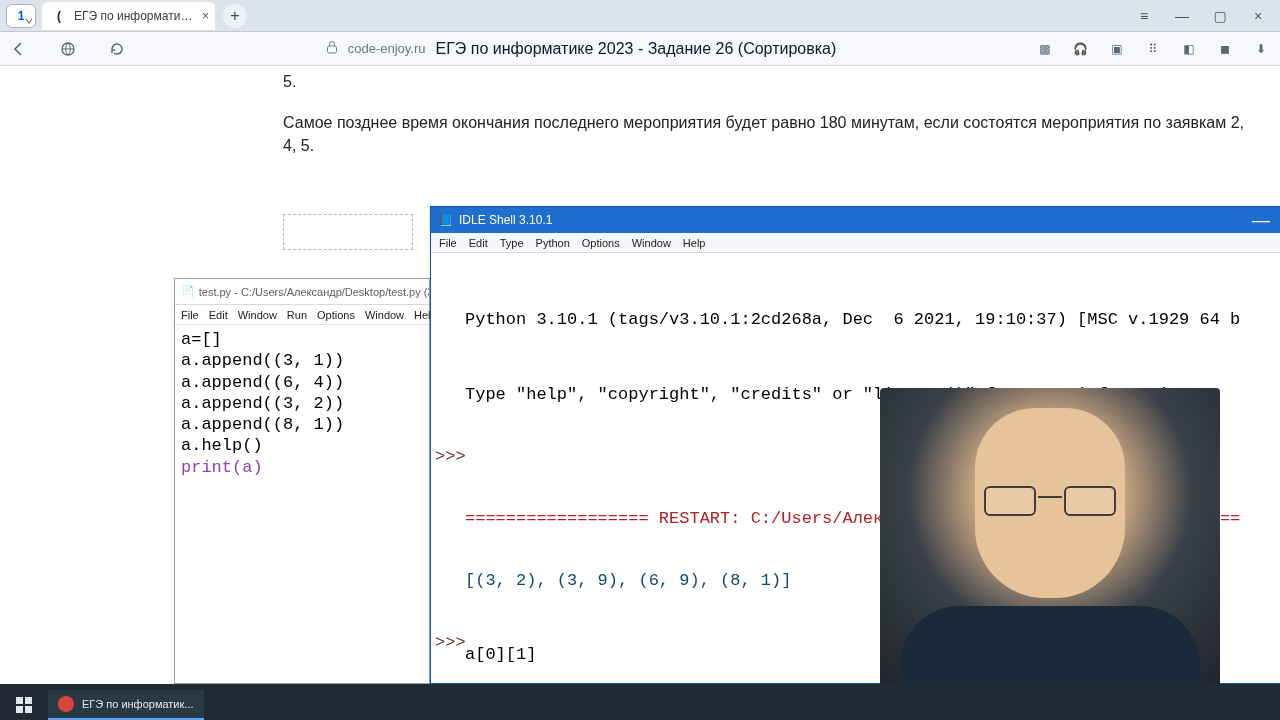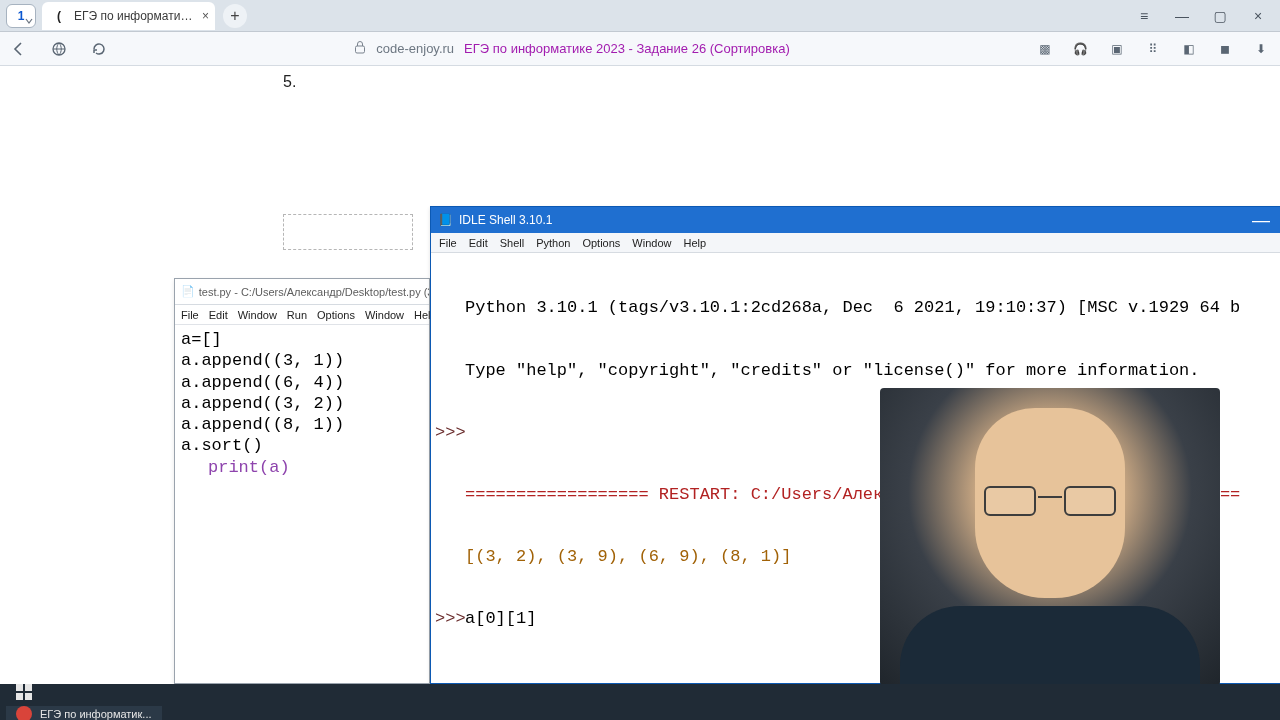--- a/index.html
+++ b/index.html
@@ -11,69 +11,69 @@
   .tab-badge svg { width: 8px; height: 8px; position: absolute; right: 2px; bottom: 2px; }
   .tab { height: 28px; background: #fff; border-radius: 6px 6px 0 0; padding: 0 6px 0 10px; display: flex; align-items: center; gap: 8px; max-width: 180px; font-size: 12px; color: #3a3a3a; }
   .tab .fav { width: 14px; height: 14px; font-weight: bold; color: #222; display: inline-flex; align-items: center; justify-content: center; }
   .tab .title { white-space: nowrap; overflow: hidden; text-overflow: ellipsis; max-width: 120px; }
   .tab .close { color: #555; }
   .newtab { width: 24px; height: 24px; margin-left: 8px; border-radius: 50%; background: #eef2f6; display: flex; align-items: center; justify-content: center; color: #444; font-size: 16px; }
   .tabstrip .wincontrols { margin-left: auto; display: flex; gap: 22px; padding-right: 14px; color: #4a545f; font-size: 14px; }
   .wincontrols span { width: 16px; text-align: center; }
 
   
-  .addrbar { height: 34px; background: #f6f8fb; display: flex; align-items: center; padding: 0 10px; gap: 22px; border-bottom: 1px solid #d5dbe2; }
+  .addrbar { height: 34px; background: #f6f8fb; display: flex; align-items: center; padding: 0 10px; gap: 31px; border-bottom: 1px solid #d5dbe2; }
   .icn { width: 18px; height: 18px; color: #5a6673; display: inline-flex; align-items: center; justify-content: center; }
   .addr-center { flex: 1; display: flex; align-items: center; justify-content: center; gap: 10px; color: #3a3a3a; }
   .lock { color: #7a838e; }
   .url { color: #6d7782; font-size: 13px; }
-  .page-title { font-size: 13px; color: #a21caf; }
+  .page-title { font-size: 16px; color: #0f172a; }
   .addr-right { display: flex; gap: 18px; color: #7a838e; align-items: center; }
 
   
   .page { position: relative; height: calc(100% - 32px - 34px - 36px); background: #fff; }
   .article { position: absolute; left: 283px; top: 0; right: 30px; color: #222; font-size: 16px; line-height: 1.45; }
   .article .num { margin-top: 4px; }
   .article p { margin-top: 18px; }
   .dashed-box { position: absolute; left: 283px; top: 148px; width: 130px; height: 36px; border: 1px dashed #b6b6b6; }
 
   
   .editor { position: absolute; left: 174px; top: 212px; width: 256px; height: 406px; border: 1px solid #9aa3ad; background: #fff; box-shadow: 0 2px 4px rgba(0,0,0,.1); }
   .editor .titlebar { height: 26px; background: #fff; border-bottom: 1px solid #d6dbe1; display: flex; align-items: center; padding: 0 6px; gap: 4px; color: #5d5d5d; font-size: 11px; white-space: nowrap; overflow: hidden; }
   .titlebar .appicon { width: 14px; height: 14px; display: inline-flex; align-items: center; justify-content: center; color: #2b6cb0; }
   .editor .menubar { height: 20px; display: flex; align-items: center; gap: 10px; padding: 0 6px; font-size: 11px; color: #222; border-bottom: 1px solid #e0e3e8; }
   .editor .code { font-family: "Courier New", monospace; font-size: 17px; padding: 4px 6px; line-height: 1.25; white-space: pre; color: #000; }
-  .cd-fn   { color: #8e44ad; margin-left: 27px; }
+  .cd-fn   { color: #8e44ad; }
 
   
   .shell { position: absolute; left: 430px; top: 140px; right: 0; height: 478px; border: 1px solid #0c59b3; border-right: 0; background: #fff; box-shadow: 0 2px 4px rgba(0,0,0,.12); }
   .shell .titlebar { height: 26px; background: #1f6fd0; color: #fff; display: flex; align-items: center; padding: 0 8px; font-size: 12px; gap: 6px; }
   .shell .titlebar .appicon { color: #fff; }
   .shell .titlebar .spacer { flex: 1; }
   .shell .titlebar .minbtn { color: #fff; font-size: 18px; line-height: 0; padding-right: 2px; }
   .shell .menubar { height: 20px; background: #f4f6f9; display: flex; align-items: center; gap: 12px; padding: 0 8px; font-size: 11px; color: #222; border-bottom: 1px solid #d6dbe1; }
   .shell .out { font-family: "Courier New", monospace; font-size: 17px; line-height: 1.22; padding: 4px 0 4px 2px; white-space: pre; }
   .shell .out .line { display: flex; }
   .shell .out .gutter { width: 32px; color: #6b2e2e; text-align: left; padding-left: 2px; flex-shrink: 0; }
   .shell .out .txt { flex: 1; }
-  .col-blue  { color: #a16207; }
+  .col-blue  { color: #0c4a6e; }
   .col-red   { color: #b22222; }
-  .col-black { color: #000; }
+  .col-black { color: #000; margin-top: 12px; }
 
   
   .webcam { position: absolute; right: 60px; top: 322px; width: 340px; height: 298px; background: radial-gradient(circle at 50% 35%, #e6c7a8 0%, #caa883 28%, #3a4048 55%, #1f252b 100%); border-radius: 4px; }
   .webcam .head { width: 150px; height: 190px; background: #e7c39a; border-radius: 60px 60px 70px 70px; position: absolute; left: 95px; top: 20px; }
   .webcam .glasses { position: absolute; top: 98px; left: 104px; width: 132px; height: 32px; }
   .webcam .glasses .lens { width: 52px; height: 30px; border: 2px solid #3d3d3d; border-radius: 6px; background: rgba(255,255,255,.1); position: absolute; }
   .webcam .glasses .l1 { left: 0; } .webcam .glasses .l2 { right: 0; }
   .webcam .glasses .bridge { position: absolute; top: 10px; left: 54px; width: 24px; height: 2px; background: #3d3d3d; }
   .webcam .shirt { position:absolute; bottom:0; left:20px; right:20px; height:80px; background:#1b2a38; border-radius: 60px 60px 0 0;}
 
   
-  .taskbar { position: absolute; left: 0; right: 0; bottom: 0; height: 36px; background: #202b36; display: flex; align-items: flex-start; padding: 0 6px; gap: 6px; flex-direction: column; }
+  .taskbar { position: absolute; left: 0; right: 0; bottom: 0; height: 36px; background: #202b36; display: flex; align-items: flex-end; padding: 0 6px; gap: 6px; }
   .taskbar .start { width: 36px; height: 30px; display: flex; align-items: center; justify-content: center; color: #e6e6e6; }
   .taskbar .btn-task { height: 30px; background: #2b3947; border-bottom: 2px solid #5aa7ff; display: flex; align-items: center; padding: 0 10px; gap: 8px; color: #e6e6e6; font-size: 11px; max-width: 170px; }
   .btn-task .ic { width: 16px; height: 16px; border-radius: 50%; background: #d9443a; display: inline-block; }
   .btn-task .lab { white-space: nowrap; overflow:hidden; text-overflow: ellipsis; max-width: 120px; }
 </style>
 </head>
 <body>
 
 <div class="tabstrip">
   <div class="tab-badge">
@@ -130,20 +130,21 @@
     <span class="icn">◧</span>
     <span class="icn">◼</span>
     <span class="icn">⬇</span>
   </div>
 </div>
 
 <div class="page">
 
   <div class="article">
     <div class="num">5.</div>
+    <p>Самое позднее время окончания последнего мероприятия будет равно 180 минутам, если состоятся мероприятия по заявкам 2, 4, 5.</p>
   </div>
   <div class="dashed-box"></div>
 
   <div class="editor">
     <div class="titlebar">
       <span class="appicon">📄</span>
       <span>test.py - C:/Users/Александр/Desktop/test.py (3.10.1</span>
     </div>
     <div class="menubar">
       <span>File</span>
@@ -152,35 +153,35 @@
       <span>Run</span>
       <span>Options</span>
       <span>Window</span>
       <span>Help</span>
     </div>
     <div class="code"><span>a=[]</span>
 <span>a.append((3, 1))</span>
 <span>a.append((6, 4))</span>
 <span>a.append((3, 2))</span>
 <span>a.append((8, 1))</span>
-<span>a.sort()</span>
+<span>a.help()</span>
 <span class="cd-fn">print(a)</span></div>
   </div>
 
   <div class="shell">
     <div class="titlebar">
       <span class="appicon">📘</span>
       <span>IDLE Shell 3.10.1</span>
       <span class="spacer"></span>
       <span class="minbtn">—</span>
     </div>
     <div class="menubar">
       <span>File</span>
       <span>Edit</span>
-      <span>Shell</span>
+      <span>Type</span>
       <span>Python</span>
       <span>Options</span>
       <span>Window</span>
       <span>Help</span>
     </div>
     <div class="out">
       <div class="line"><span class="gutter"></span><span class="txt col-black">Python 3.10.1 (tags/v3.10.1:2cd268a, Dec  6 2021, 19:10:37) [MSC v.1929 64 b</span></div>
       <div class="line"><span class="gutter"></span><span class="txt col-black">Type "help", "copyright", "credits" or "license()" for more information.</span></div>
       <div class="line"><span class="gutter">&gt;&gt;&gt;</span><span class="txt"></span></div>
       <div class="line"><span class="gutter"></span><span class="txt col-red">================== RESTART: C:/Users/Александр/Desktop/test.py =============</span></div>

